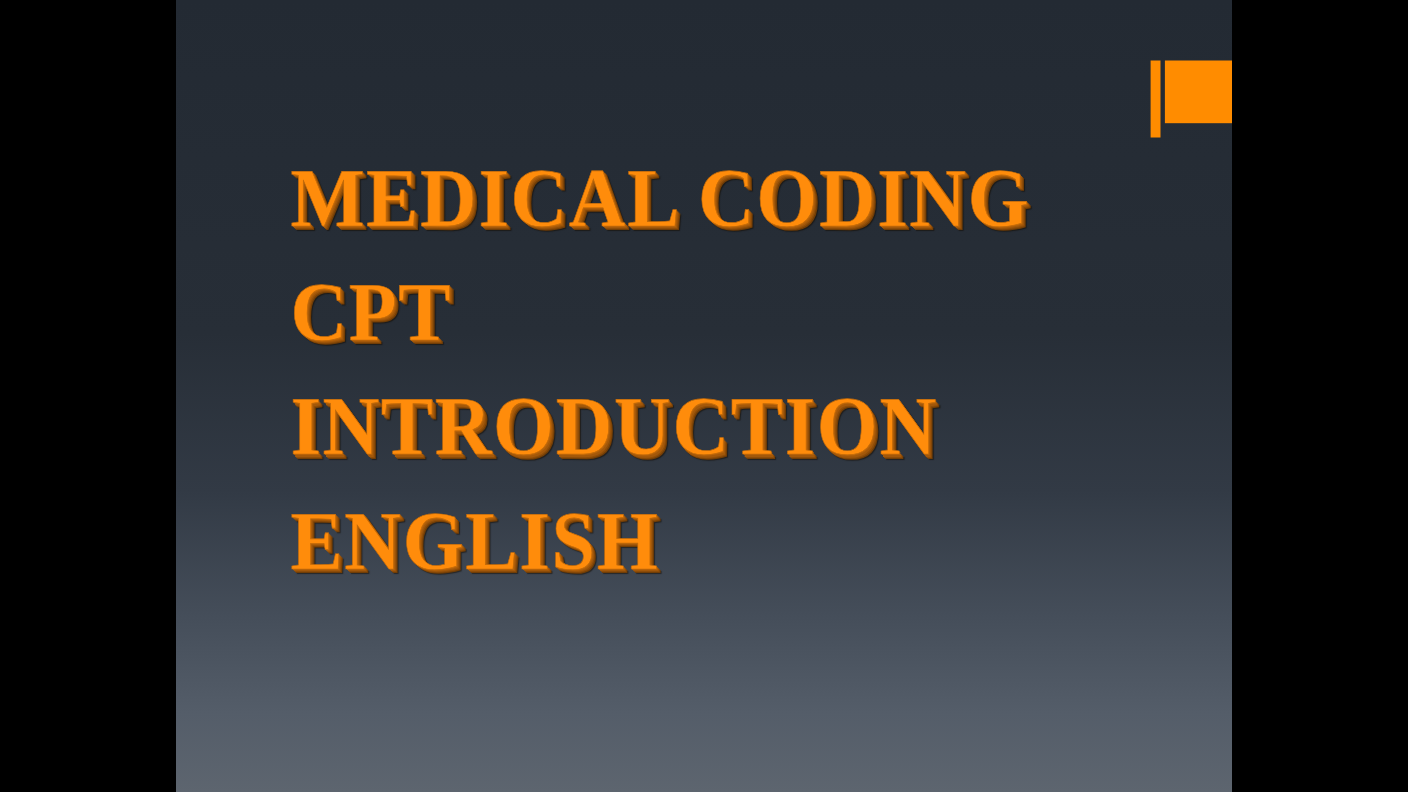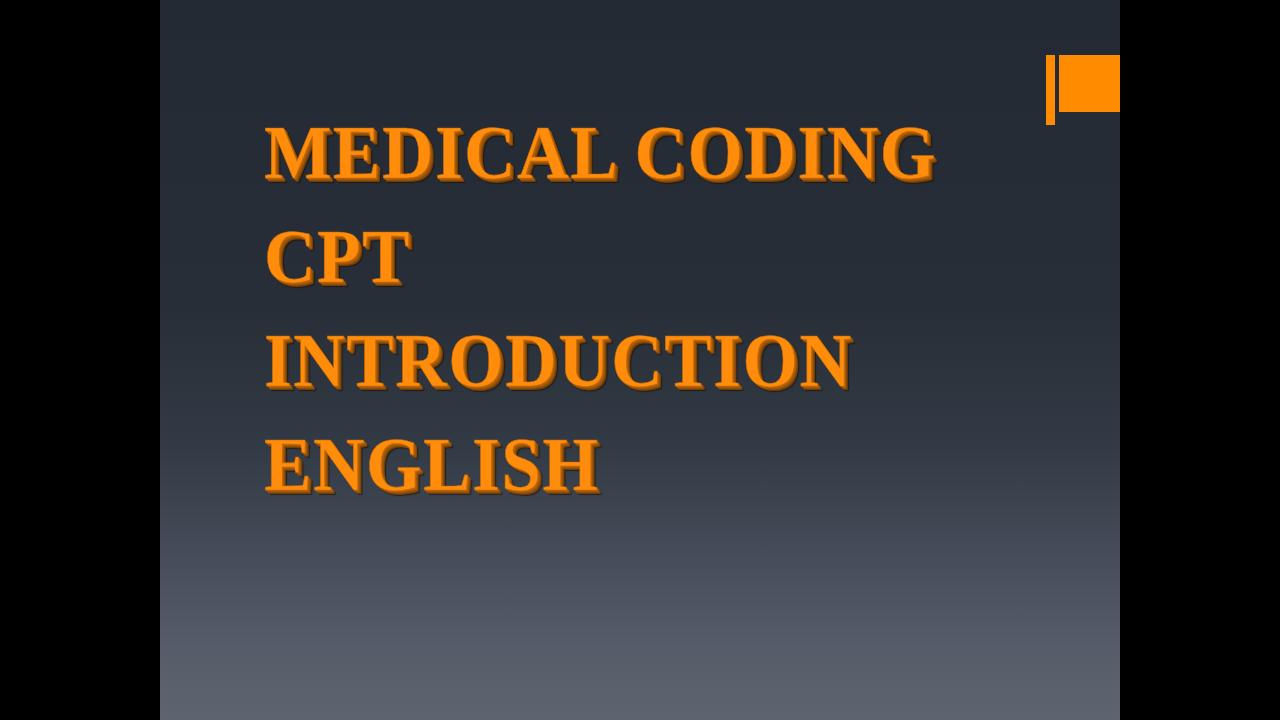--- a/index.html
+++ b/index.html
@@ -70,21 +70,21 @@
     left: 13px;
     top: 0;
     width: 62px;
     height: 57px;
   }
 
   
   #title-block {
     position: absolute;
     left: 104px;          
-    top: 100px;
+    top: 128px;
     width: 820px;
   }
 
   .title-line {
     display: block;
     font-family: "Liberation Serif", "DejaVu Serif", serif;
     font-weight: bold;
     font-size: 76px;
     line-height: 104px;
     letter-spacing: 1.5px;

